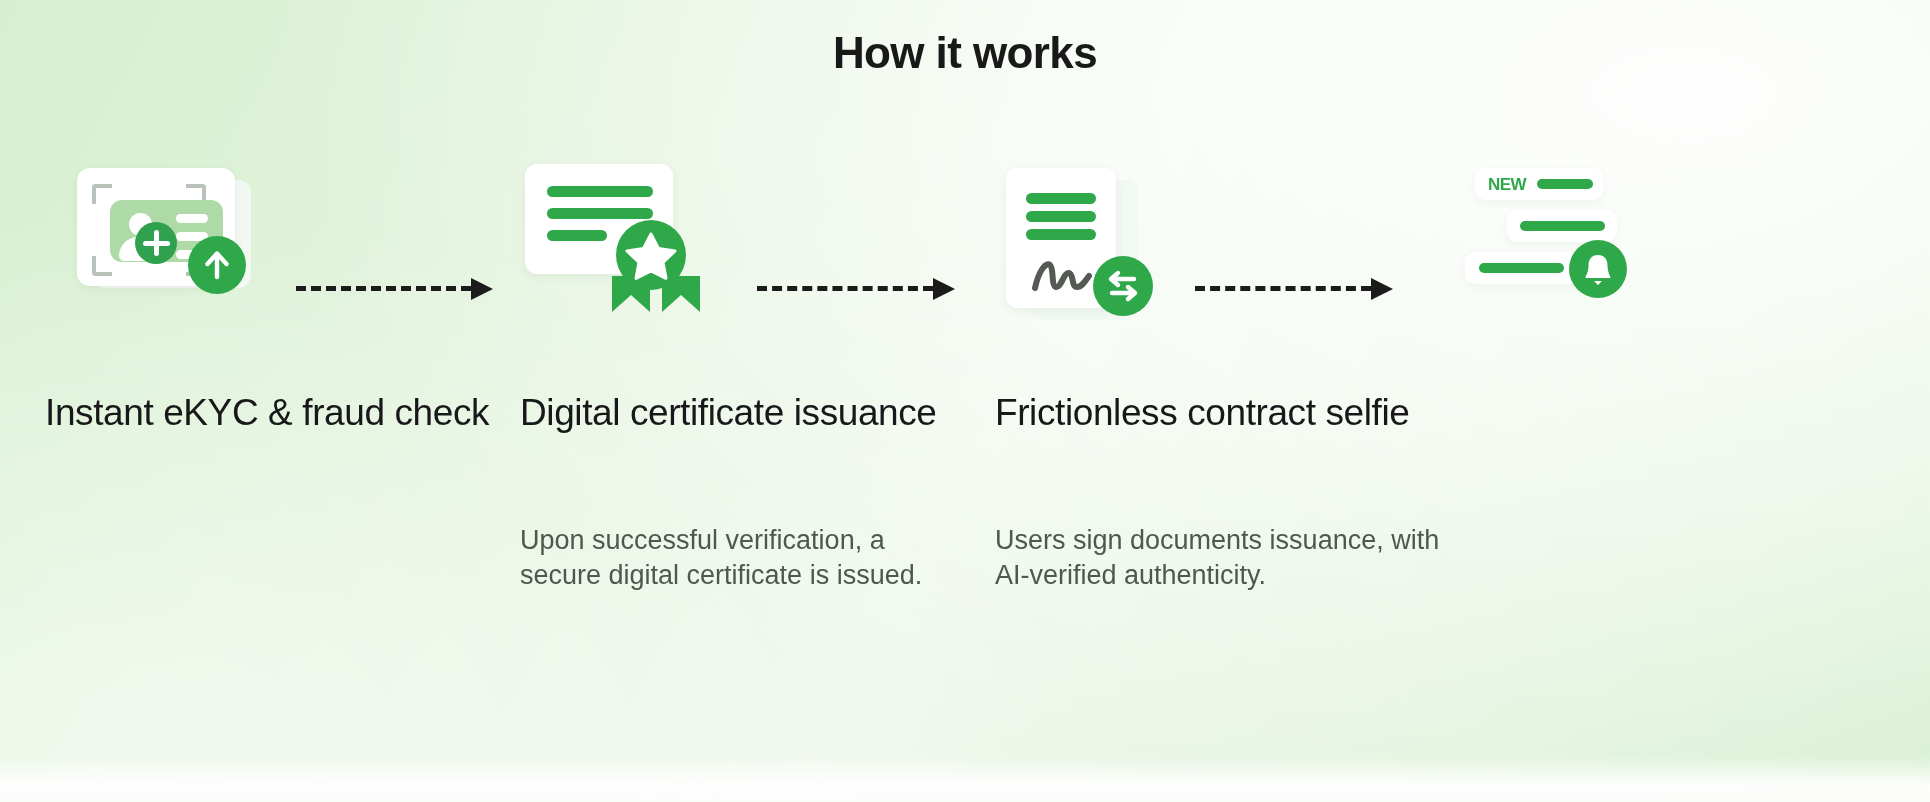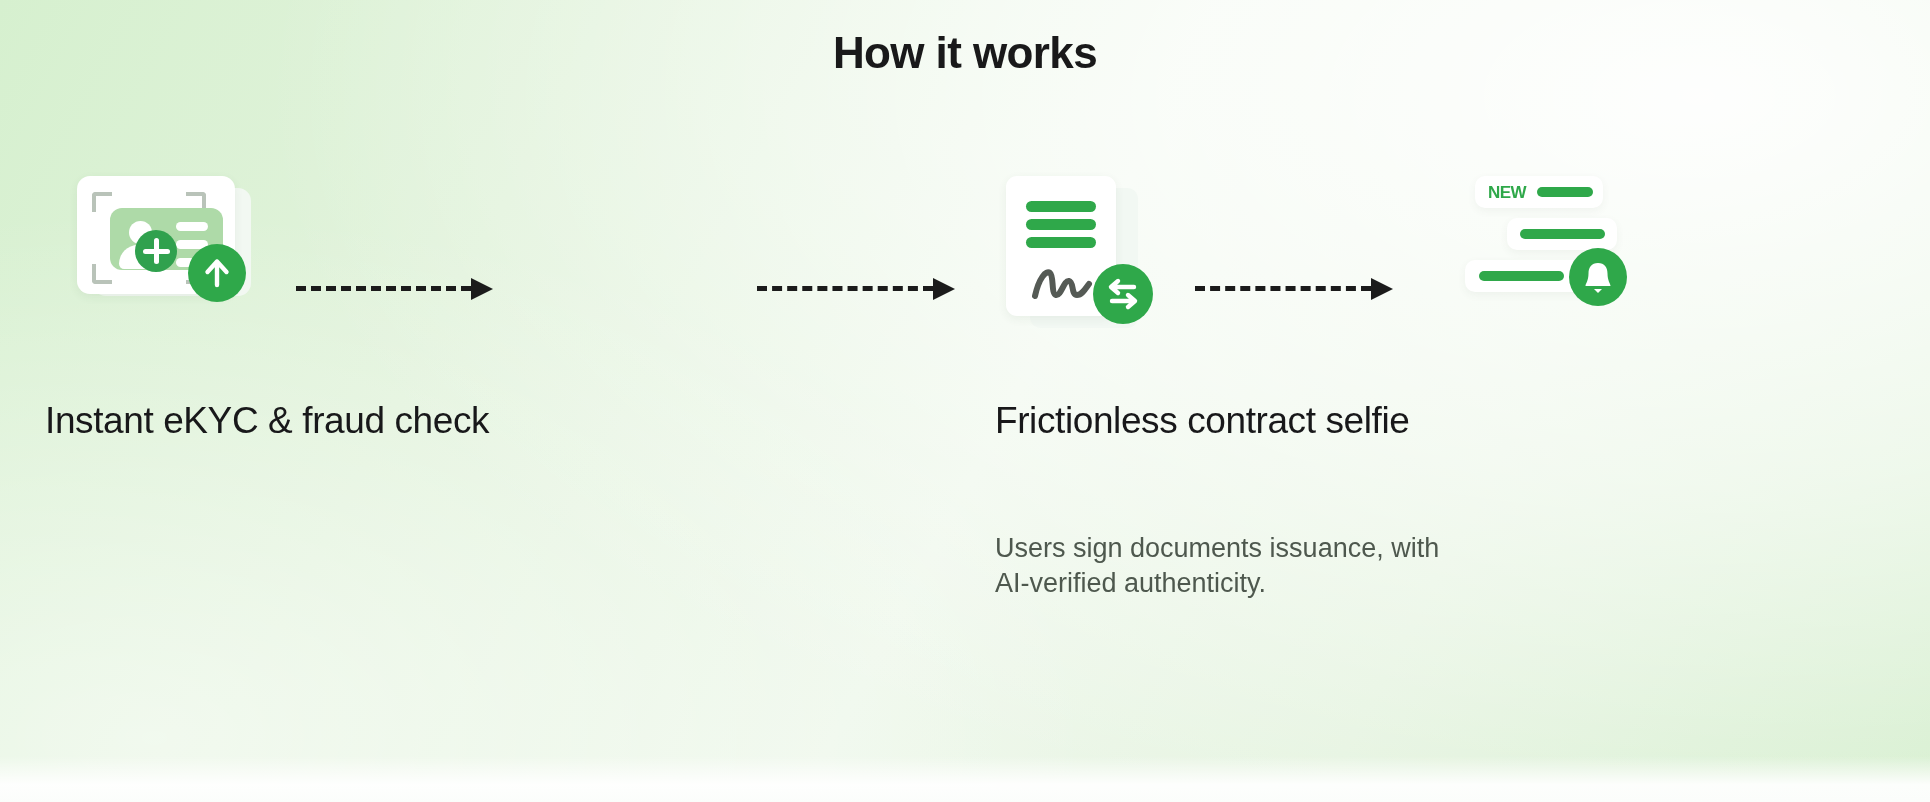--- a/index.html
+++ b/index.html
@@ -18,21 +18,21 @@
   }
   #bottomfade{
     position:absolute;left:0;right:0;bottom:0;height:46px;
     background:linear-gradient(to bottom, rgba(255,255,255,0) 0%, rgba(255,255,255,0.93) 62%, #fbfdfb 100%);
   }
   .title{
     position:absolute;top:28px;left:0;width:1930px;text-align:center;
     font-size:44px;font-weight:700;letter-spacing:-0.6px;color:#19191a;
   }
   .cols{position:absolute;left:0;top:150px;width:1930px;height:640px;}
-  .col{position:absolute;top:16px;}
+  .col{position:absolute;top:8px;}
   .art{position:relative;height:185px;}
   .heading{
     position:absolute;top:232px;
     font-size:37px;font-weight:400;line-height:1.22;
     letter-spacing:-0.4px;color:#18181a;white-space:pre-line;
   }
   .body{
     position:absolute;top:365px;
     font-size:27px;line-height:1.28;color:#4e584e;
     font-weight:400;white-space:pre-line;
@@ -135,20 +135,37 @@
         </div>
       </div>
       <div class="heading">Instant eKYC &amp; fraud check</div>
     </div>
 
     <div class="arrow" style="left:296px;width:197px;">
       <div class="line"></div>
       <div class="head"></div>
     </div>
 
+    <div class="col" style="left:520px;width:450px;">
+      <div class="art">
+        <div class="cert-card"></div>
+        <div class="cert-line cl1"></div>
+        <div class="cert-line cl2"></div>
+        <div class="cert-line cl3"></div>
+        <div class="tailL"></div>
+        <div class="tailR"></div>
+        <div class="medal">
+          <svg width="70" height="70" viewBox="0 0 70 70">
+            <path d="M35 14 L42.6 28.6 L59 31 L47 42.4 L50 58.4 L35 50.8 L20 58.4 L23 42.4 L11 31 L27.4 28.6 Z" fill="#ffffff" stroke="#ffffff" stroke-width="3" stroke-linejoin="round"></path>
+          </svg>
+        </div>
+      </div>
+      <div class="heading">Digital certificate issuance</div>
+      <div class="body">Upon successful verification, a secure digital certificate is issued.</div>
+    </div>
 
     <div class="arrow" style="left:757px;width:198px;">
       <div class="line"></div>
       <div class="head"></div>
     </div>
 
     <div class="col" style="left:995px;width:450px;">
       <div class="art">
         <div class="doc-back"></div>
         <div class="doc-front"></div>

